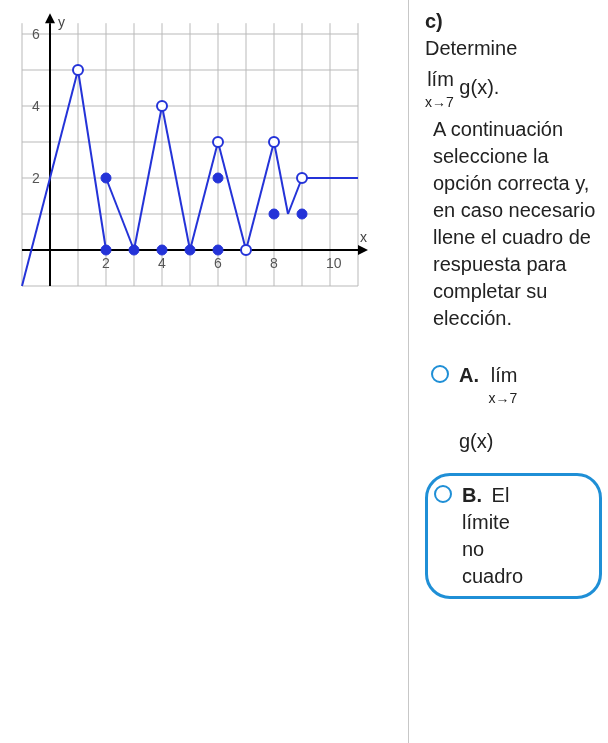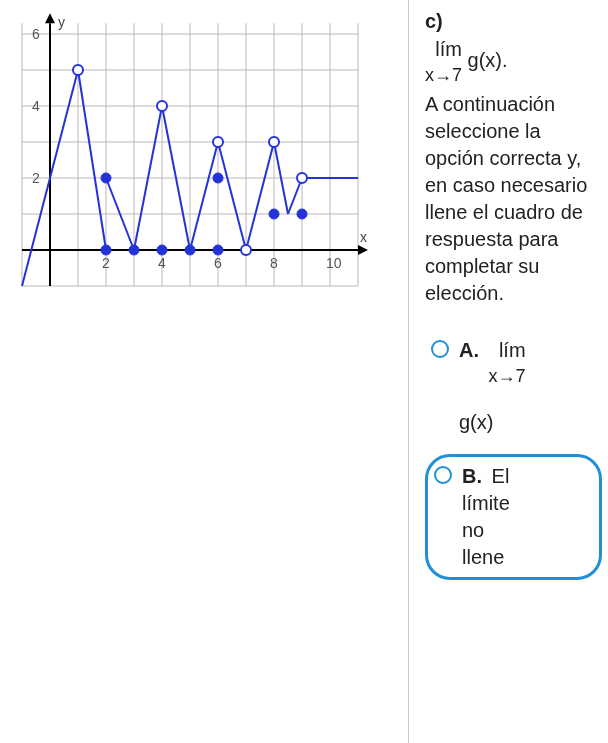--- a/index.html
+++ b/index.html
@@ -35,21 +35,21 @@
     line-height: 1.35;
   }
   .right .part {
     font-weight: bold;
   }
   .lim-block {
     display: inline-block;
     vertical-align: middle;
   }
   .lim-top { display:block; text-align:right; }
-  .lim-bot { display:block; font-size: 18px; text-align:right; }
+  .lim-bot { display:block; font-size: 14px; text-align:right; }
   .gx { display:inline-block;margin-top:12px; }
   .options {
     margin-top: 24px;
   }
   .option {
     display: flex;
     align-items: flex-start;
     gap: 10px;
     padding: 6px 6px;
   }
@@ -164,28 +164,29 @@
           <circle class="pt-open" cx="264" cy="132" r="5"></circle>
           <circle class="pt-open" cx="292" cy="168" r="5"></circle>
         </svg>
     </div>
   </div>
 
   <div class="divider"></div>
 
   <div class="right">
     <div class="part">c)</div>
+    <div>Determine</div>
     <div>
       <span class="lim-block">
         <span class="lim-top">lím</span>
         <span class="lim-bot">x→7</span>
       </span>
       <span class="gx">g(x).</span>
     </div>
-    <div style="margin-top:4px;">A continuación seleccione la opción correcta y, en caso necesario llene el cuadro de respuesta para completar su elección.</div>
+    <div style="margin-top:4px;margin-left:8px;">A continuación seleccione la opción correcta y, en caso necesario llene el cuadro de respuesta para completar su elección.</div>
 
     <div class="options">
 
       <div class="option">
         <div class="radio"></div>
         <div class="opt-body">
           <span class="opt-label">A.</span>
           <span class="lim-block" style="vertical-align:top;">
             <span class="lim-top">lím</span>
             <span class="lim-bot">x→7</span>
@@ -194,19 +195,19 @@
         </div>
       </div>
 
       <div class="option selected" style="margin-top:12px;border-radius:25px;">
         <div class="radio"></div>
         <div class="opt-body">
           <span class="opt-label">B.</span>
           <span>El</span><br>
           <span>límite</span><br>
           <span>no</span><br>
-          <span>llene</span>
+          <span>cuadro</span>
         </div>
       </div>
 
     </div>
   </div>
 </div>
 
 </body></html>

